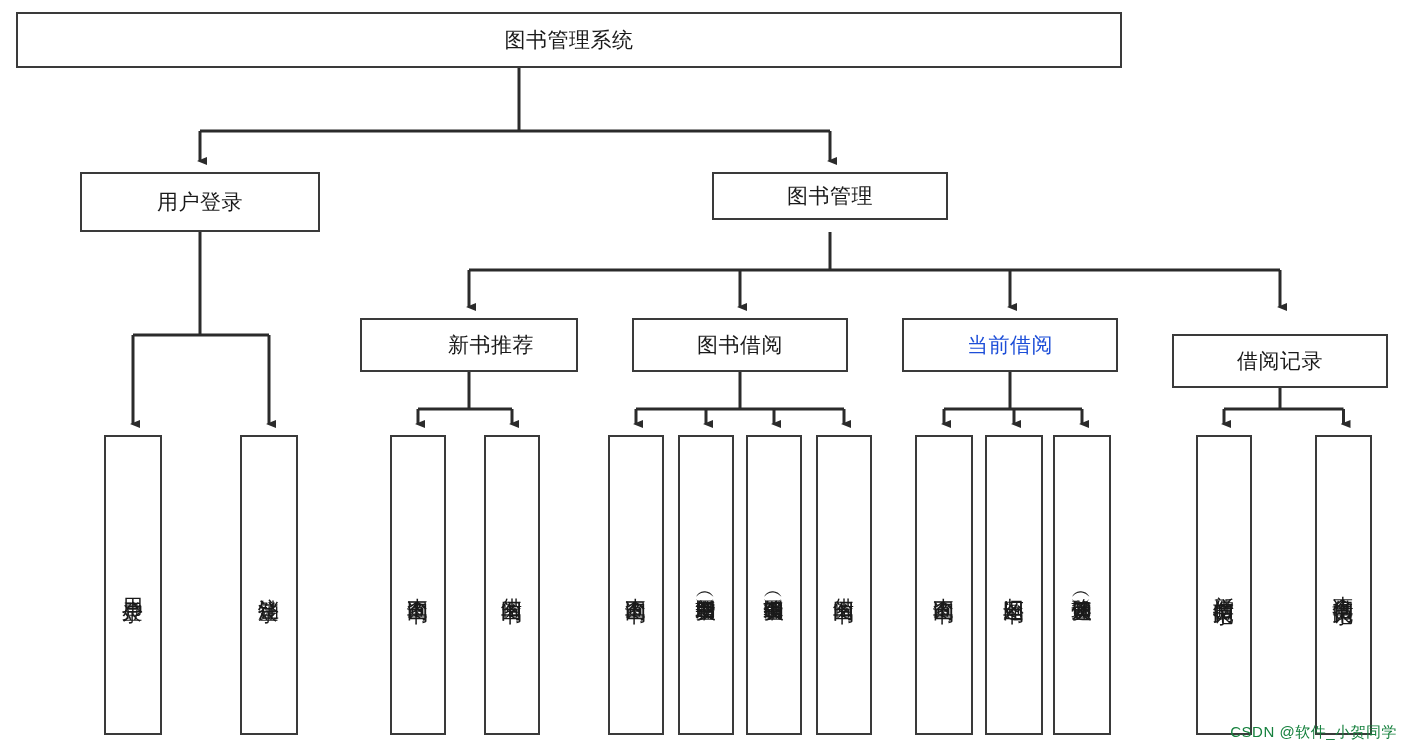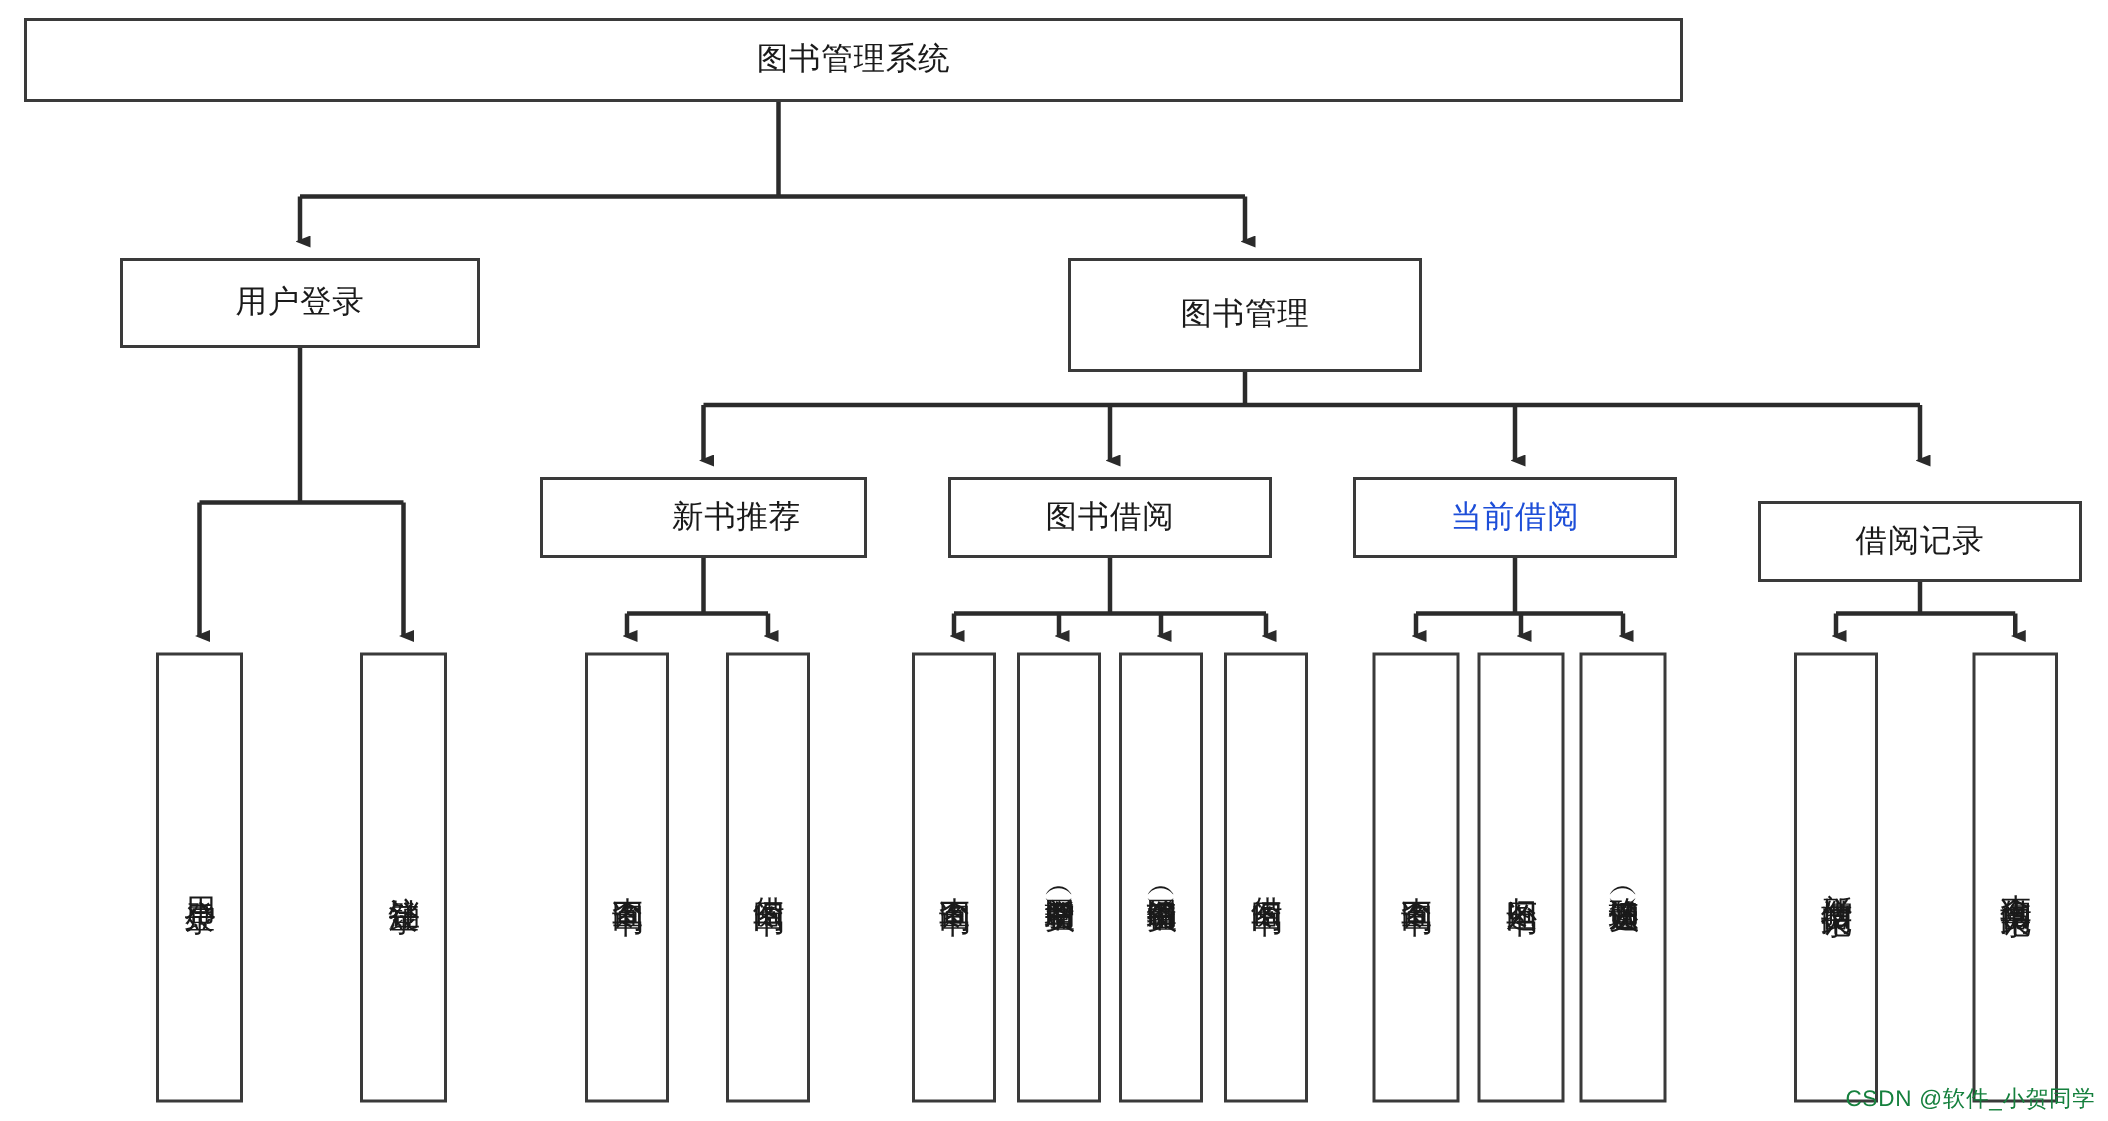--- a/index.html
+++ b/index.html
@@ -116,21 +116,21 @@
         <line x1="1343.5" y1="409" x2="1343.5" y2="424" stroke="#2b2b2b" stroke-width="3" marker-end="url(#arrow)"></line>
       </g>
   </svg>
   <div id="node-layer">
       <div class="node horiz" style="left: 16px; top: 12px; width: 1106px; height: 56px; border-color: rgb(58, 58, 58); background: rgb(255, 255, 255);">
         <span class="node-label" style="color: rgb(26, 26, 26);">图书管理系统</span>
       </div>
       <div class="node horiz" style="left: 80px; top: 172px; width: 240px; height: 60px; border-color: rgb(58, 58, 58); background: rgb(255, 255, 255);">
         <span class="node-label" style="color: rgb(26, 26, 26);">用户登录</span>
       </div>
-      <div class="node horiz" style="left: 712px; top: 172px; width: 236px; height: 76px; border-color: rgb(58, 58, 58); background: rgb(255, 255, 255);">
+      <div class="node horiz" style="left: 712px; top: 172px; width: 236px; height: 48px; border-color: rgb(58, 58, 58); background: rgb(255, 255, 255);">
         <span class="node-label" style="color: rgb(26, 26, 26);">图书管理</span>
       </div>
       <div class="node horiz" style="left: 360px; top: 318px; width: 218px; height: 54px; border-color: rgb(58, 58, 58); background: rgb(255, 255, 255); padding-left: 44px;">
         <span class="node-label" style="color: rgb(26, 26, 26);">新书推荐</span>
       </div>
       <div class="node horiz" style="left: 632px; top: 318px; width: 216px; height: 54px; border-color: rgb(58, 58, 58); background: rgb(255, 255, 255);">
         <span class="node-label" style="color: rgb(26, 26, 26);">图书借阅</span>
       </div>
       <div class="node horiz" style="left: 902px; top: 318px; width: 216px; height: 54px; border-color: rgb(58, 58, 58); background: rgb(255, 255, 255);">
         <span class="node-label" style="color: #1d4ed8;">当前借阅</span>

